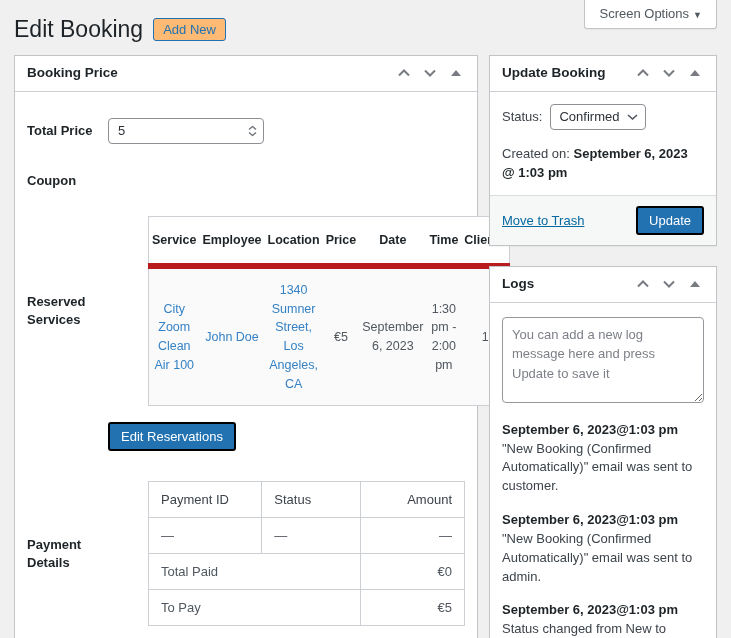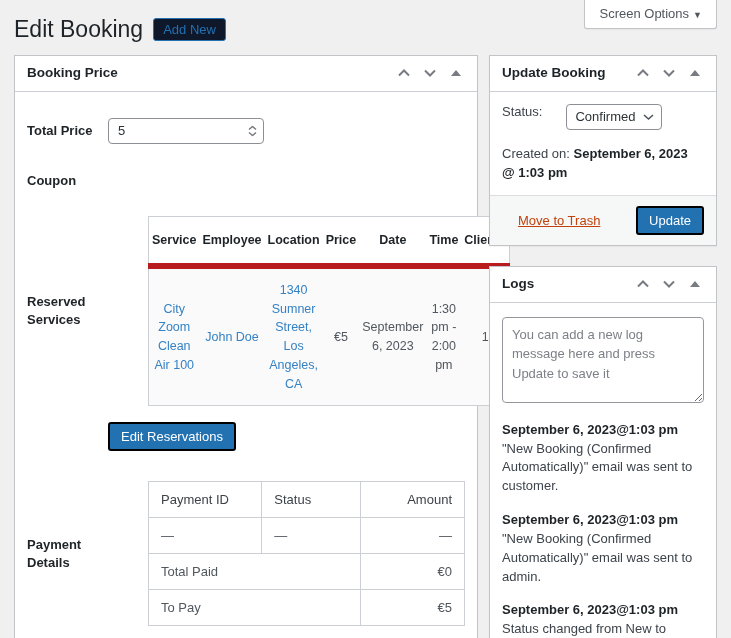--- a/index.html
+++ b/index.html
@@ -34,21 +34,21 @@
   .page-header { display: flex; align-items: center; padding: 15px 0 10px; }
   .page-header h1 {
     font-size: 23px;
     font-weight: 400;
     color: #1d2327;
     line-height: 1.3;
   }
   .add-new {
     margin-left: 10px;
     display: inline-block;
-    background: #0f172a;
+    background: #fdba74;
     border: 1px solid #2271b1;
     border-radius: 3px;
     color: #2271b1;
     font-size: 13px;
     padding: 3px 9px;
     cursor: pointer;
     text-decoration: none;
   }
 
   
@@ -174,31 +174,31 @@
     padding: 10px 12px;
     text-align: left;
     color: #50575e;
     font-size: 13px;
   }
   .payment-table th { color: #3c434a; font-weight: 400; }
   .payment-table .amount { text-align: right; }
 
   
   .ub-body { padding: 12px; }
-  .status-row { display: flex; align-items: flex-start; gap: 24px; }
+  .status-row { display: flex; align-items: center; gap: 8px; }
   .status-row .lbl { color: #3c434a; }
   .created { margin-top: 14px; color: #3c434a; line-height: 1.5; }
   .created b { color: #1d2327; }
   .ub-footer {
     border-top: 1px solid #dcdcde;
     background: #f6f7f7;
     padding: 10px 12px;
     display: flex; align-items: center; justify-content: space-between;
   }
-  .trash-link { color: #c2410c; text-decoration: underline; cursor: pointer; margin-left: 16px; }
+  .trash-link { color: #0369a1; text-decoration: underline; cursor: pointer; }
 
   
   .logs-body { padding: 14px 12px 12px; }
   .logs-body textarea {
     width: 100%; height: 86px;
     border: 1px solid #94989d; border-radius: 4px;
     padding: 7px 9px;
     font-family: "Liberation Sans", sans-serif;
     font-size: 13px; color: #2c3338;
     resize: both;

